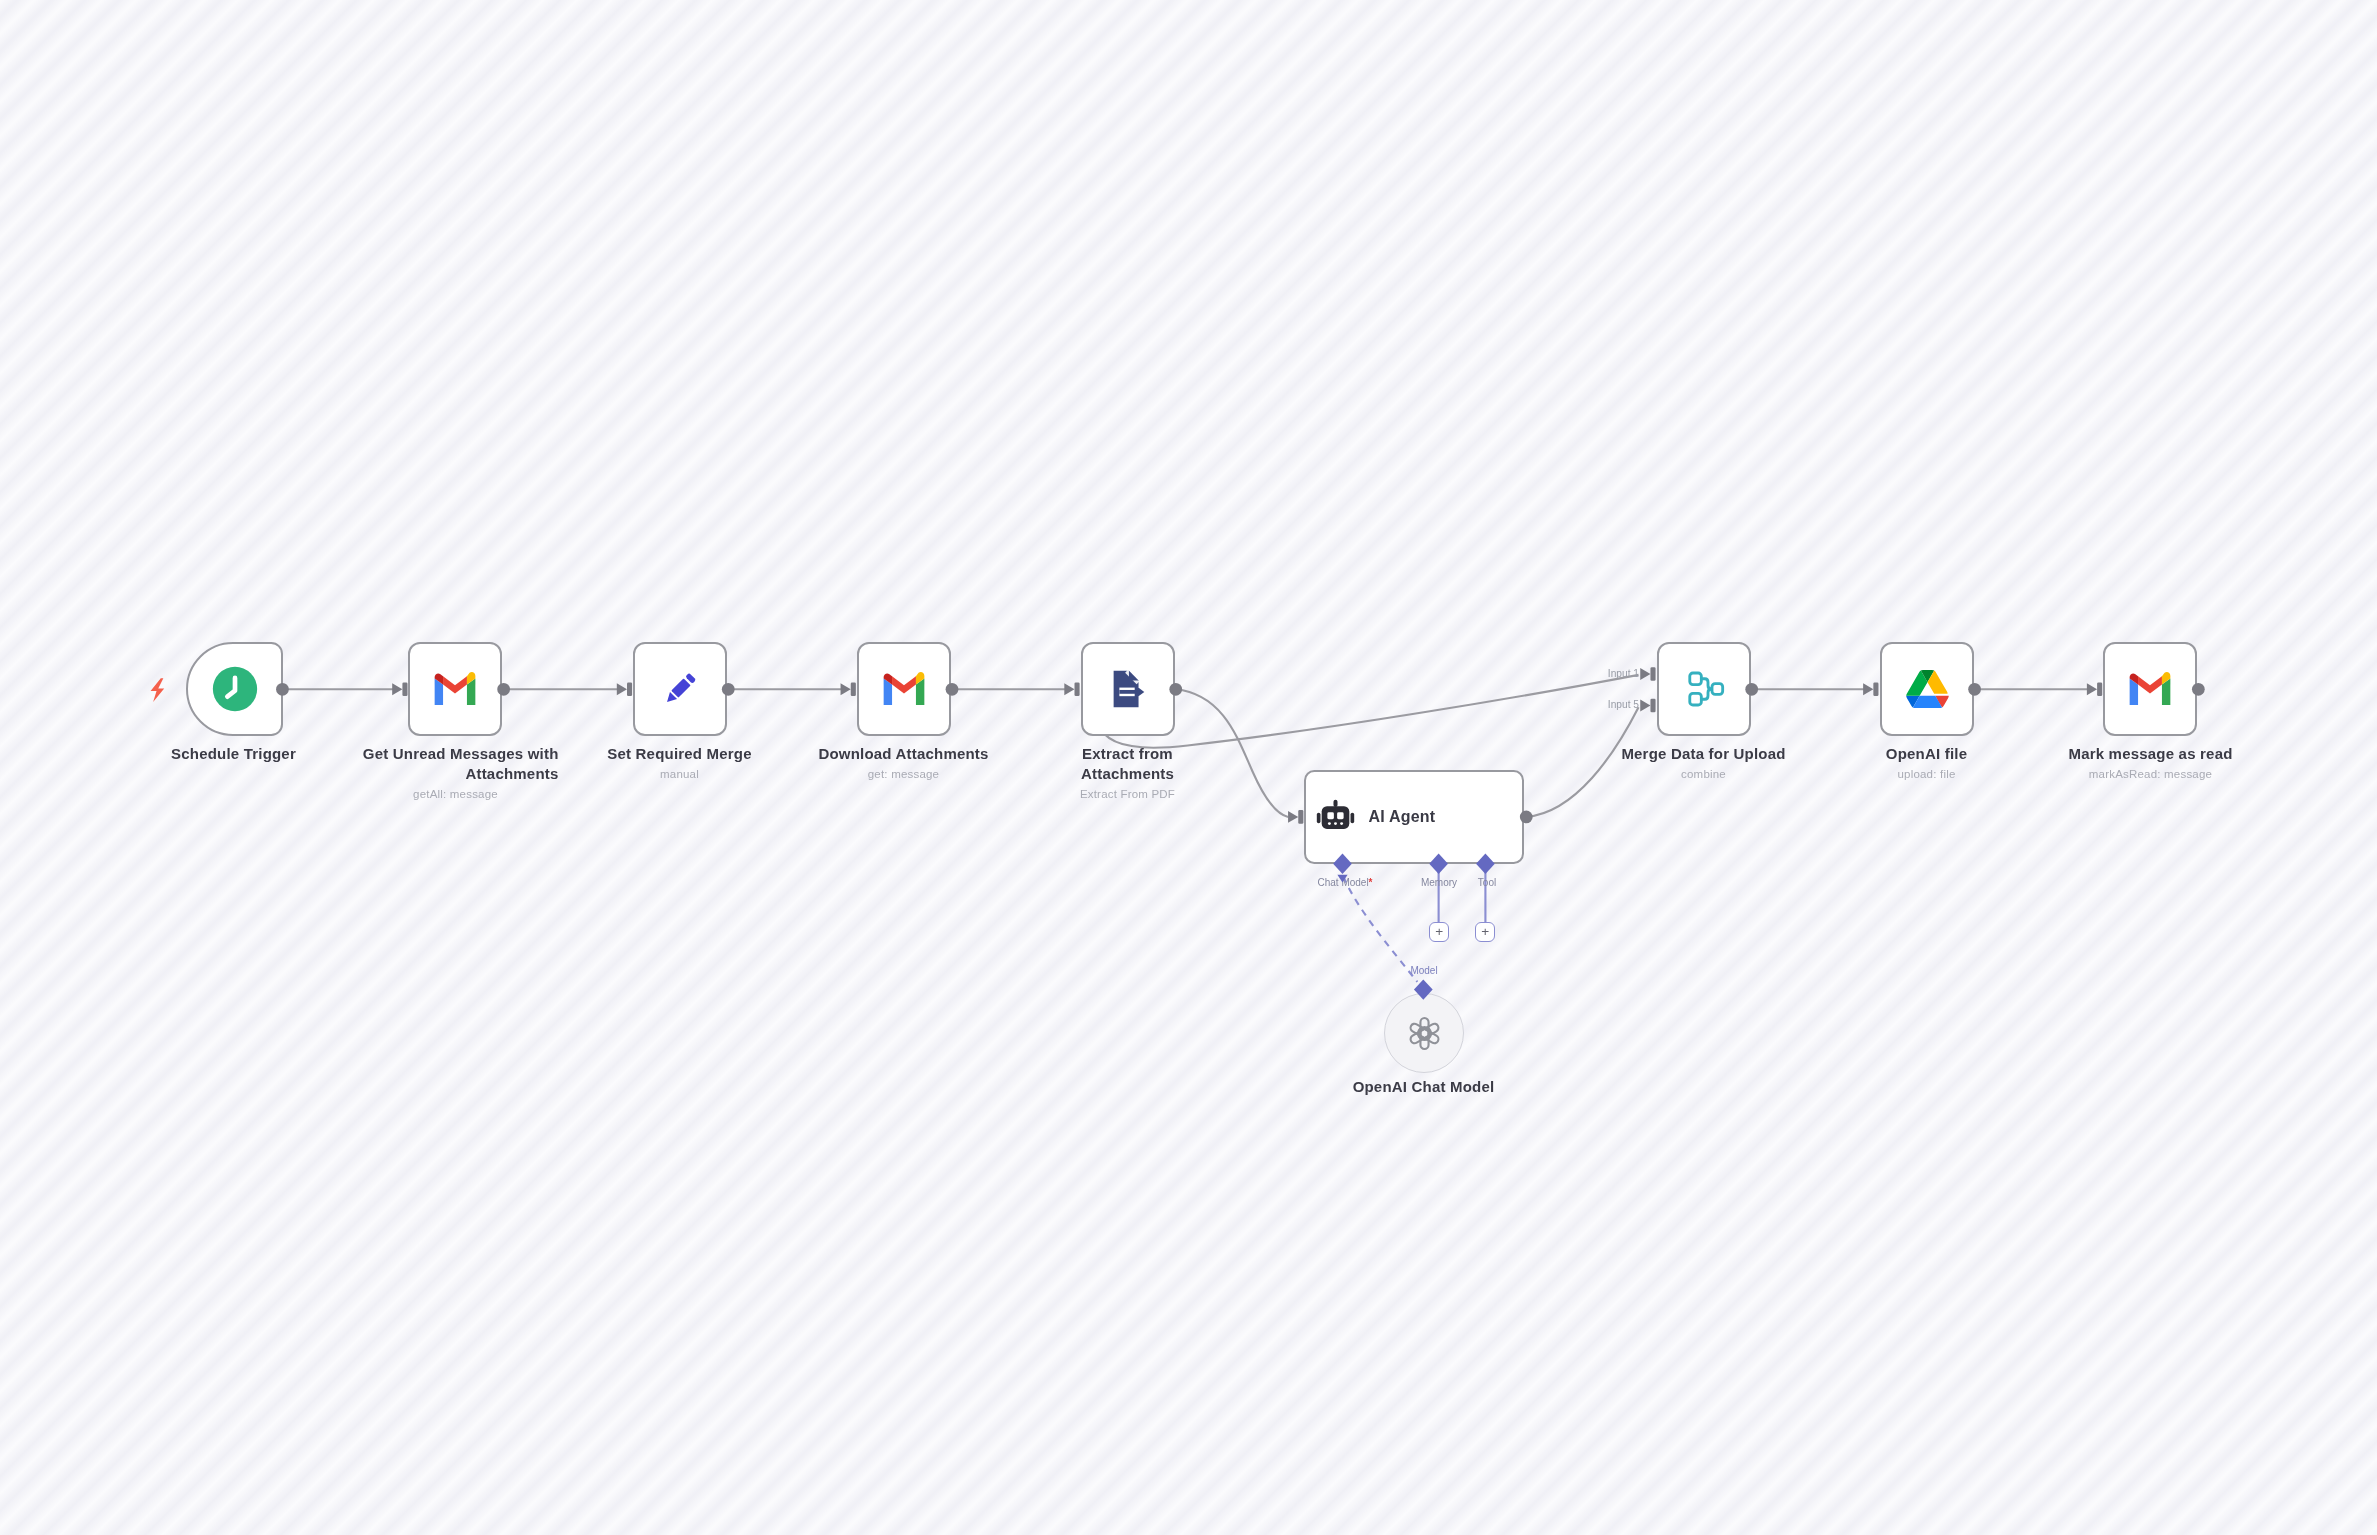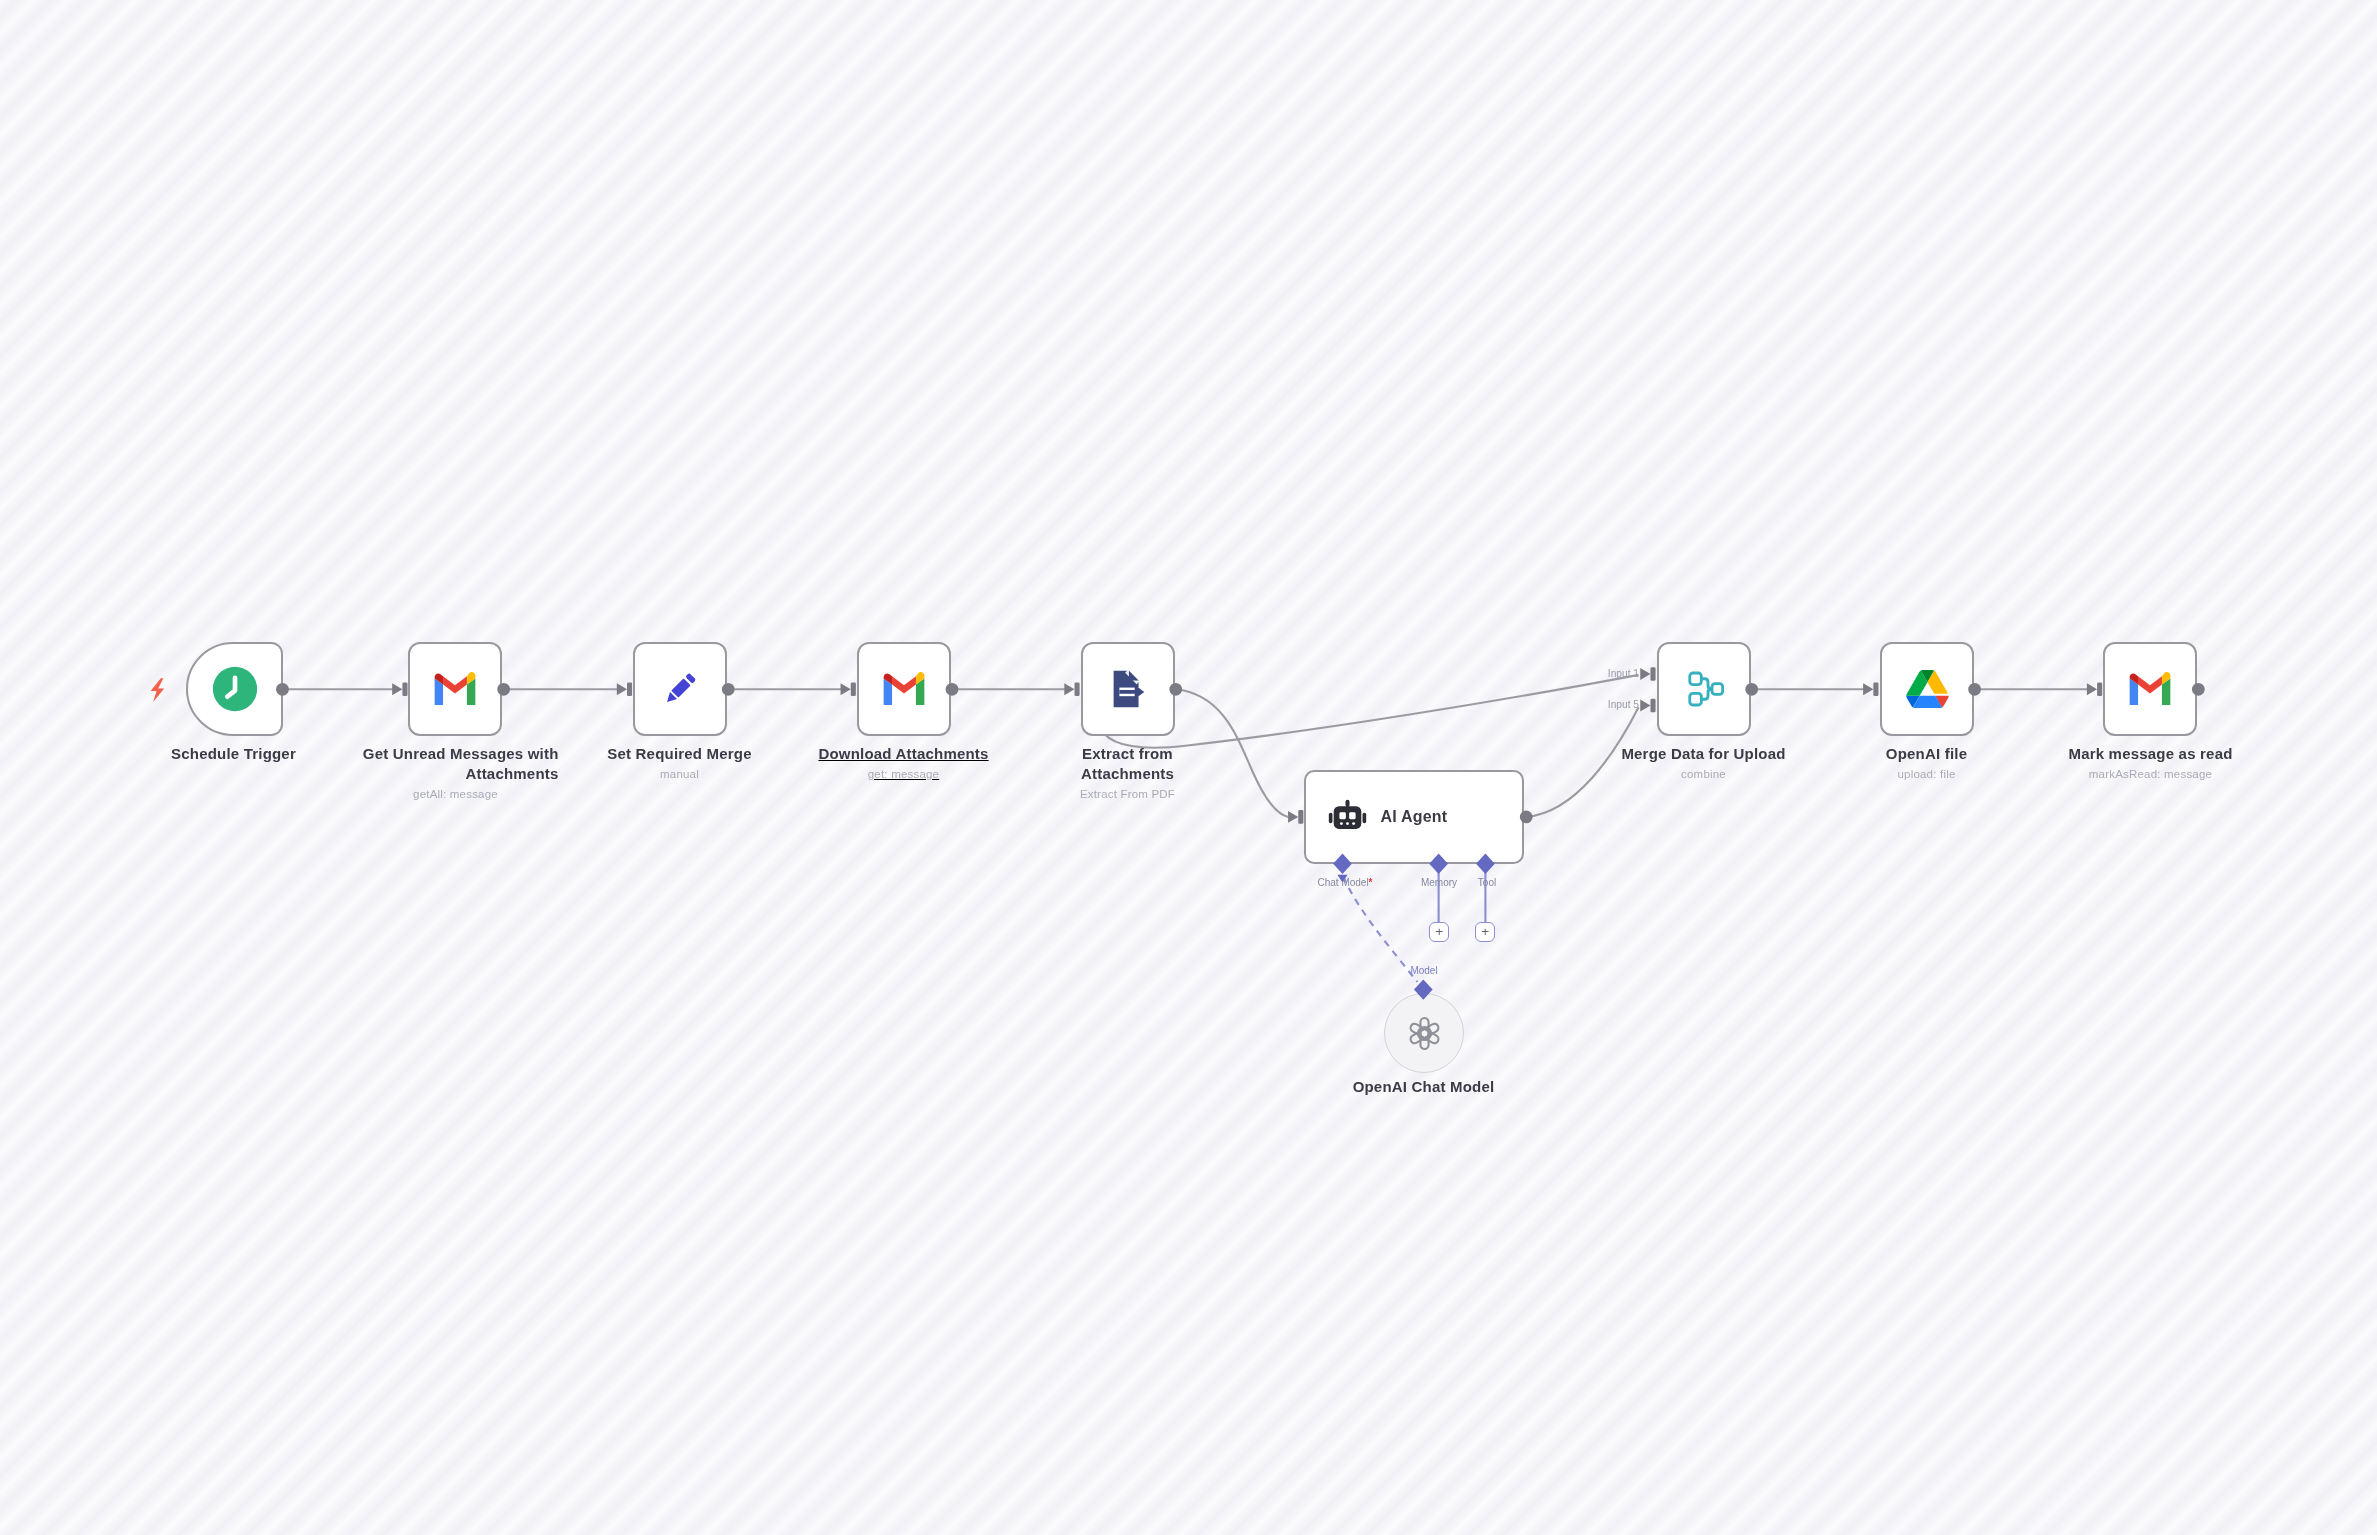--- a/index.html
+++ b/index.html
@@ -9,21 +9,21 @@
     background:repeating-linear-gradient(135deg,#fbfbfd 0px,#f0f0f6 12px,#fbfbfd 24px);
   }
   svg.layer{position:absolute;left:0;top:0;width:2377px;height:1536px;}
   .lines{z-index:1;}
   .endpoints{z-index:3;}
   .node{
     position:absolute; background:#ffffff; border:2.1px solid #98999f; border-radius:12px;
     box-sizing:border-box; display:flex; align-items:center; justify-content:center; z-index:2;
   }
   .node.trigger{border-radius:48px 12px 12px 48px;}
-  .node.agent{justify-content:flex-start; padding-left:22px; gap:13.6px;}
+  .node.agent{justify-content:flex-start; padding-left:10px; gap:13.6px;}
   .node.round{border-radius:50%; background:#f3f3f6; border:1.7px solid #d3d4db;}
   .agent-title{font-size:16px; font-weight:700; color:#3a3a45; letter-spacing:0.2px;}
   .node-label{
     position:absolute; width:255px; text-align:center; z-index:2;
   }
   .node-label .title{
     display:block; margin:0 auto; font-size:15px; font-weight:700; color:#3b3b46; line-height:20.4px; letter-spacing:0.2px;
   }
   .node-label .subtitle{
     margin-top:3.4px; font-size:11.5px; font-weight:400; color:#a9abb4; letter-spacing:0.2px;
@@ -171,21 +171,21 @@
 
   <div class="node" style="left:857px; top:642px; width:94px; height:94px;">
     <svg width="46" height="36" viewBox="0 0 52 40">
       <path fill="#4285F4" d="M3 38 h9.5 V15 L3 8.2 Z"></path>
       <path fill="#34A853" d="M39.5 38 H49 V8.2 L39.5 15 Z"></path>
       <path fill="#EA4335" d="M12.5 15 L26 25.2 L39.5 15 V5.5 L26 15.8 L12.5 5.5 Z"></path>
       <path fill="#FBBC04" d="M39.5 5.5 V15 L49 8.2 V5 C49 1.6 45.2 -0.3 42.5 1.7 Z"></path>
       <path fill="#C5221F" d="M3 8.2 L12.5 15 V5.5 L9.5 3.2 C6.8 1.2 3 3.1 3 6.5 Z"></path>
     </svg>
   </div>
-  <div class="node-label" style="left:776px; top:744px;text-decoration:underline;">
+  <div class="node-label" style="left:776px; top:744px;">
     <span class="title">Download Attachments</span>
     <div class="subtitle">get: message</div>
   </div>
 
   <div class="node" style="left:1081px; top:642px; width:94px; height:94px;">
     <svg width="46" height="46" viewBox="0 0 48 48">
       <path d="M9 5 H25 L35 15 V43 H9 Z" fill="#3c4a80"></path>
       <path fill="#ffffff" d="M24 4 L36 16 L33 19 L21 7 Z" opacity="0.9"></path>
       <path d="M25 5 L35 15 H25 Z" fill="#3c4a80"></path>
       <path d="M15 27 H36" stroke="#ffffff" stroke-width="9"></path>

